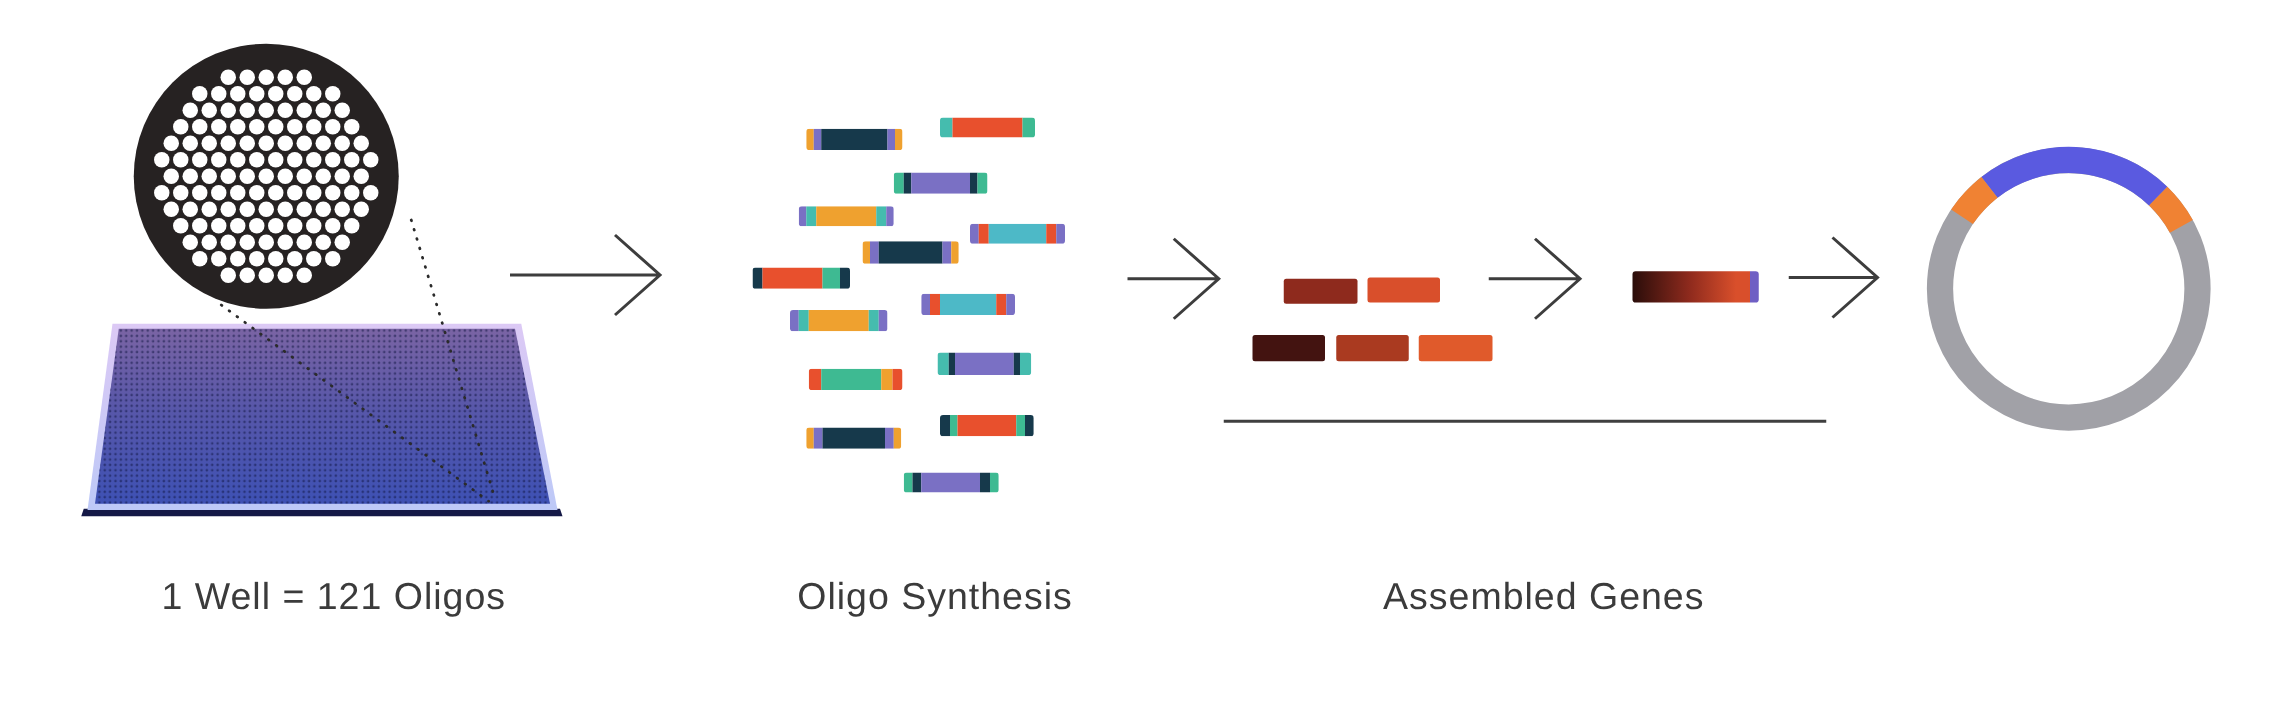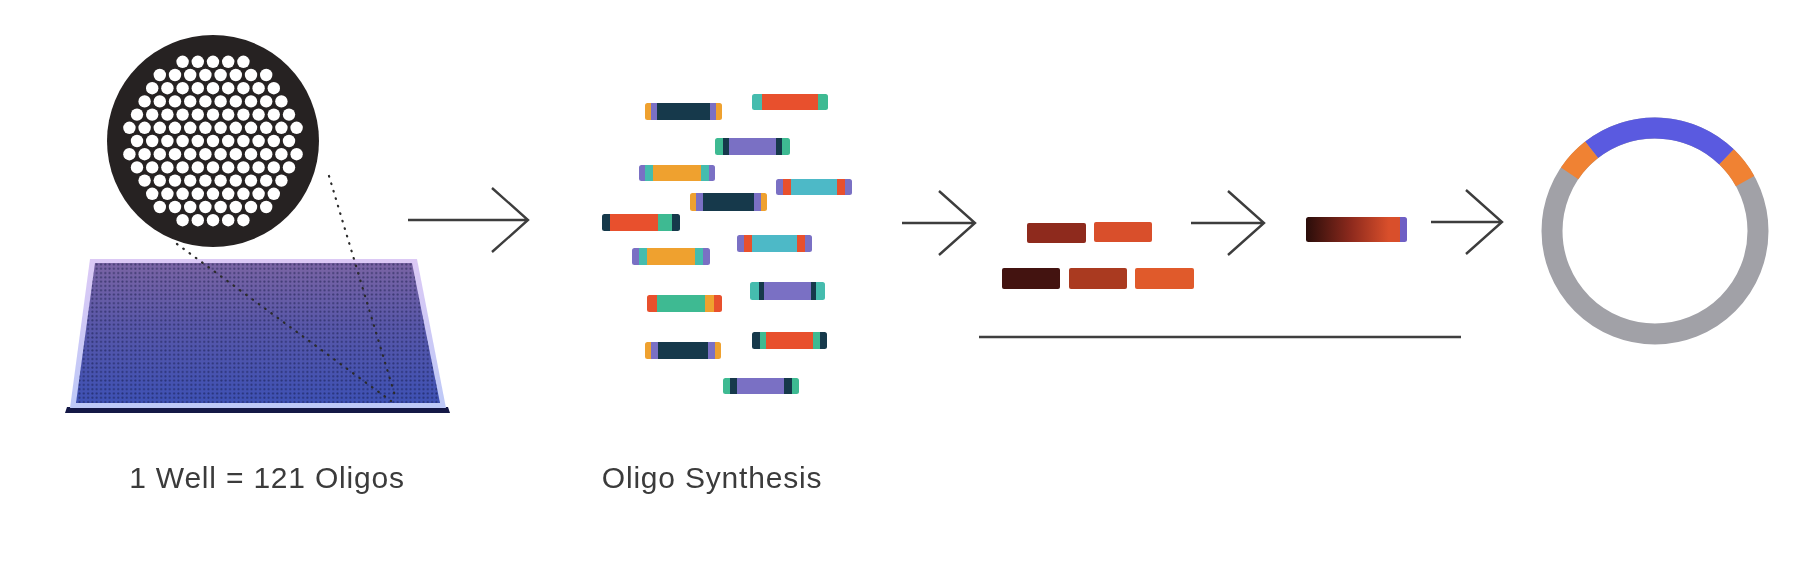--- a/index.html
+++ b/index.html
@@ -295,15 +295,16 @@
       <div class="gene-block" style="left: 1027px; top: 223px; width: 59px; height: 20px; background: rgb(142, 42, 29);"></div>
       <div class="gene-block" style="left: 1094px; top: 222px; width: 58px; height: 20px; background: rgb(217, 79, 43);"></div>
       <div class="gene-block" style="left: 1002px; top: 268px; width: 58px; height: 21px; background: rgb(67, 19, 16);"></div>
       <div class="gene-block" style="left: 1069px; top: 268px; width: 58px; height: 21px; background: rgb(170, 58, 32);"></div>
       <div class="gene-block" style="left: 1135px; top: 268px; width: 59px; height: 21px; background: rgb(224, 90, 43);"></div>
     </div>
 
   <div id="gene-bar" style="left: 1306px; top: 217px; width: 101px; height: 25px; background: linear-gradient(90deg, rgb(42, 13, 10) 0%, rgb(142, 42, 29) 45%, rgb(217, 79, 43) 82%, rgb(217, 79, 43) 93%, rgb(111, 95, 196) 93%);"></div>
 
   <div class="step-label" style="left:267px">1 Well = 121 Oligos</div>
-  <div class="step-label" style="left:712px">Oligo Synthesis</div>
+  <div class="step-label" style="left:748px">Oligo Synthesis</div>
+  <div class="step-label" style="left:1235px">Assembled Genes</div>
 
 </div>
 
 </body></html>

